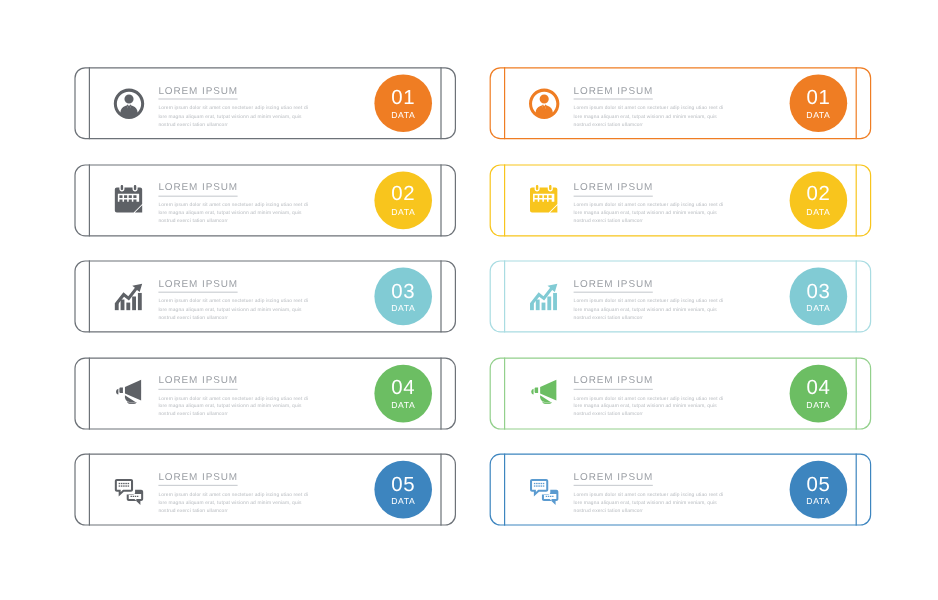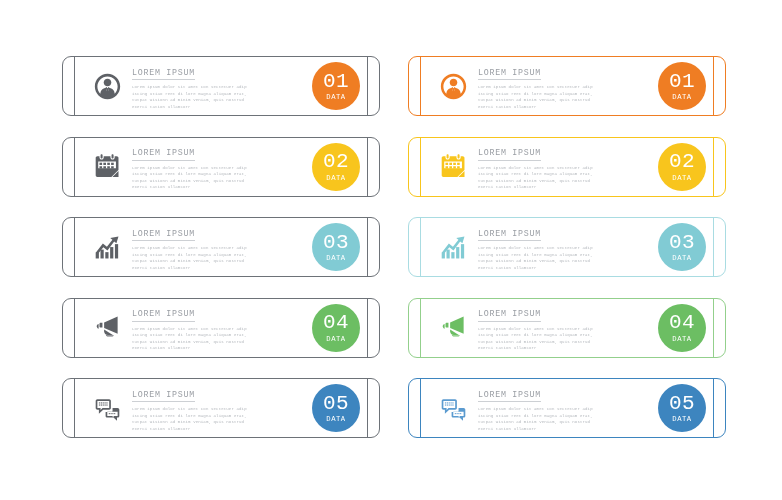--- a/index.html
+++ b/index.html
@@ -26,21 +26,20 @@
     box-sizing: border-box;
     gap: 28px;
   }
 
   .column {
     display: flex;
     flex-direction: column;
     justify-content: space-between;
     flex: 1 1 0;
     min-width: 0;
-    font-family: Liberation Mono, monospace;
   }
 
   
   .row {
     position: relative;
     height: 60px;
     box-sizing: border-box;
     border: 1.3px solid #6d7278;
     border-radius: 9px;
     background: #ffffff;
@@ -118,21 +117,21 @@
     height: 48px;
     border-radius: 50%;
     display: flex;
     flex-direction: column;
     align-items: center;
     justify-content: center;
     color: #ffffff;
     margin-left: 4px;
   }
   .badge-num {
-    font-size: 21px;
+    font-size: 17px;
     line-height: 1;
     font-weight: 400;
     letter-spacing: 0.4px;
   }
   .badge-label {
     font-size: 7.2px;
     line-height: 1;
     margin-top: 2.5px;
     letter-spacing: 0.5px;
   }

